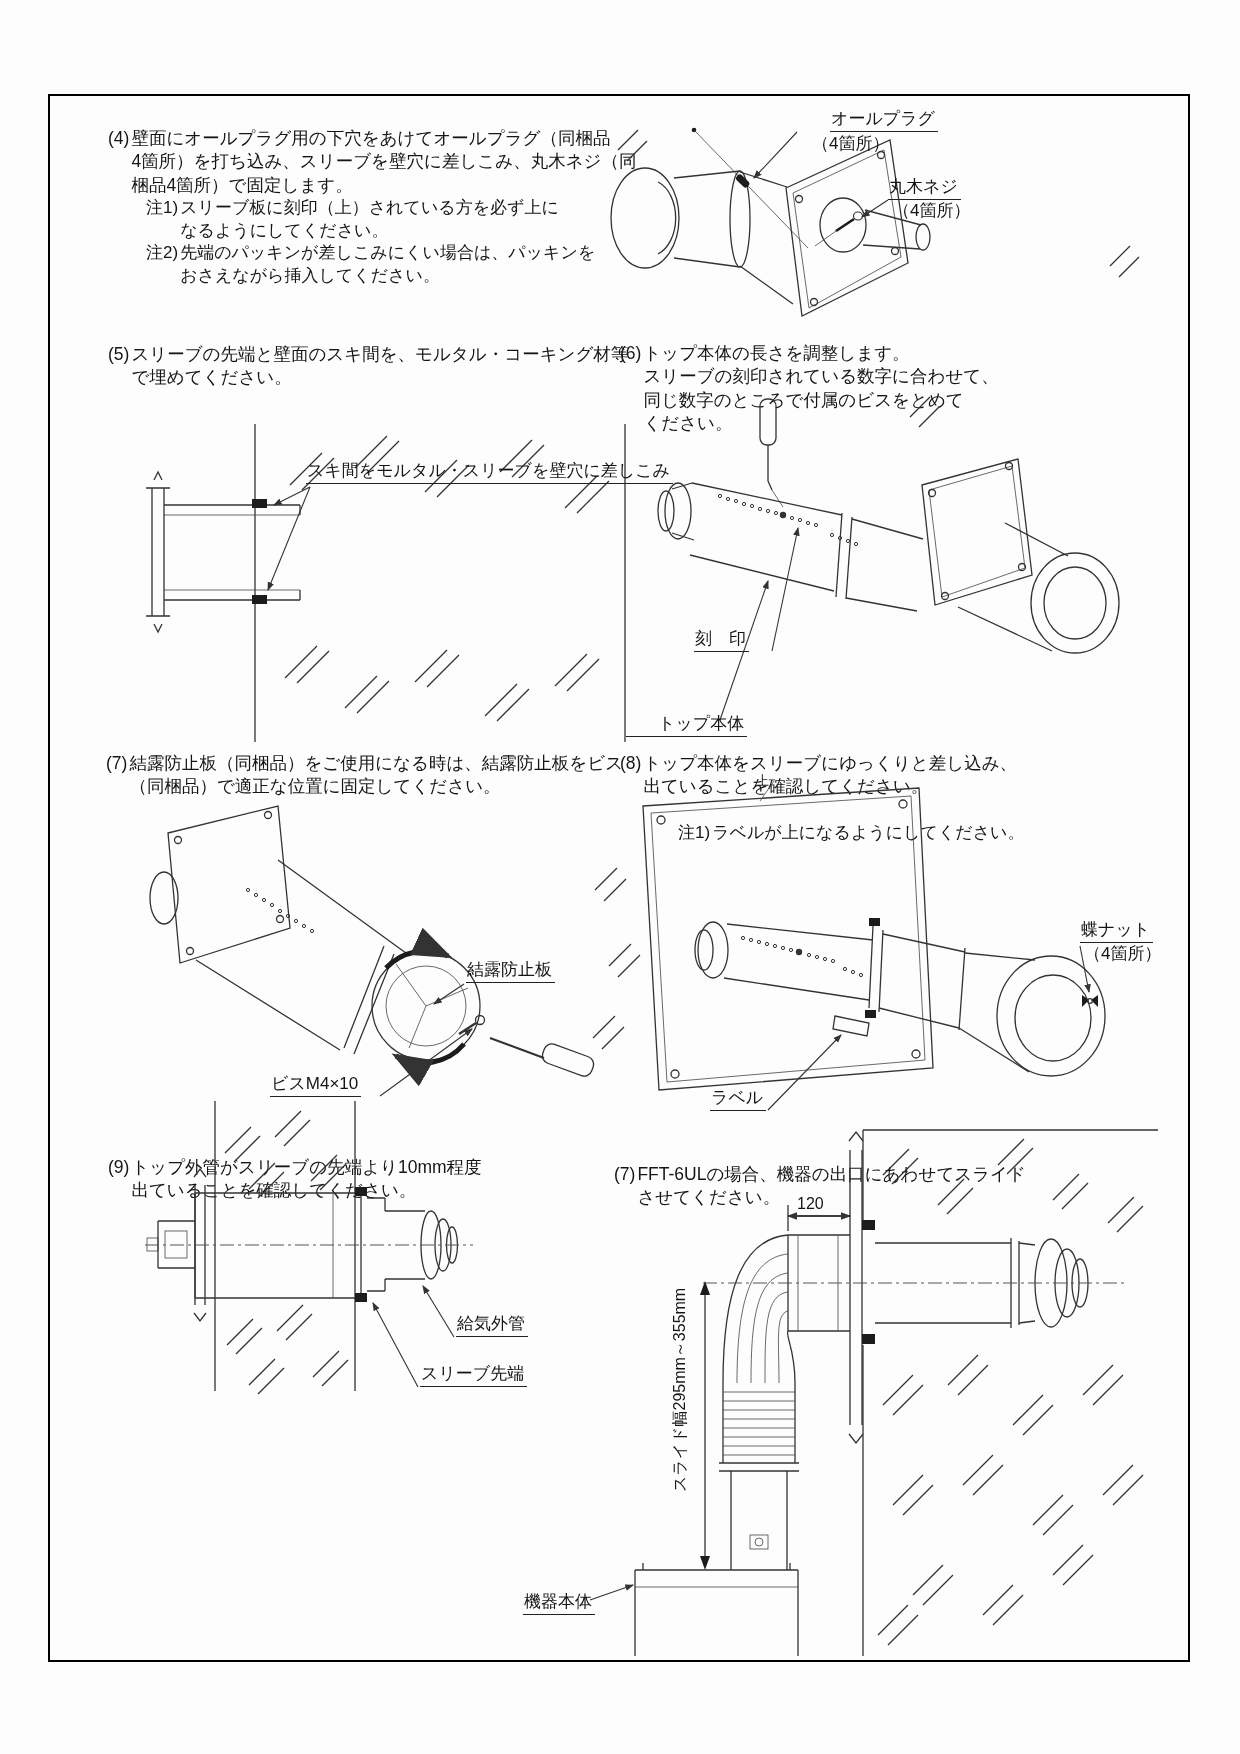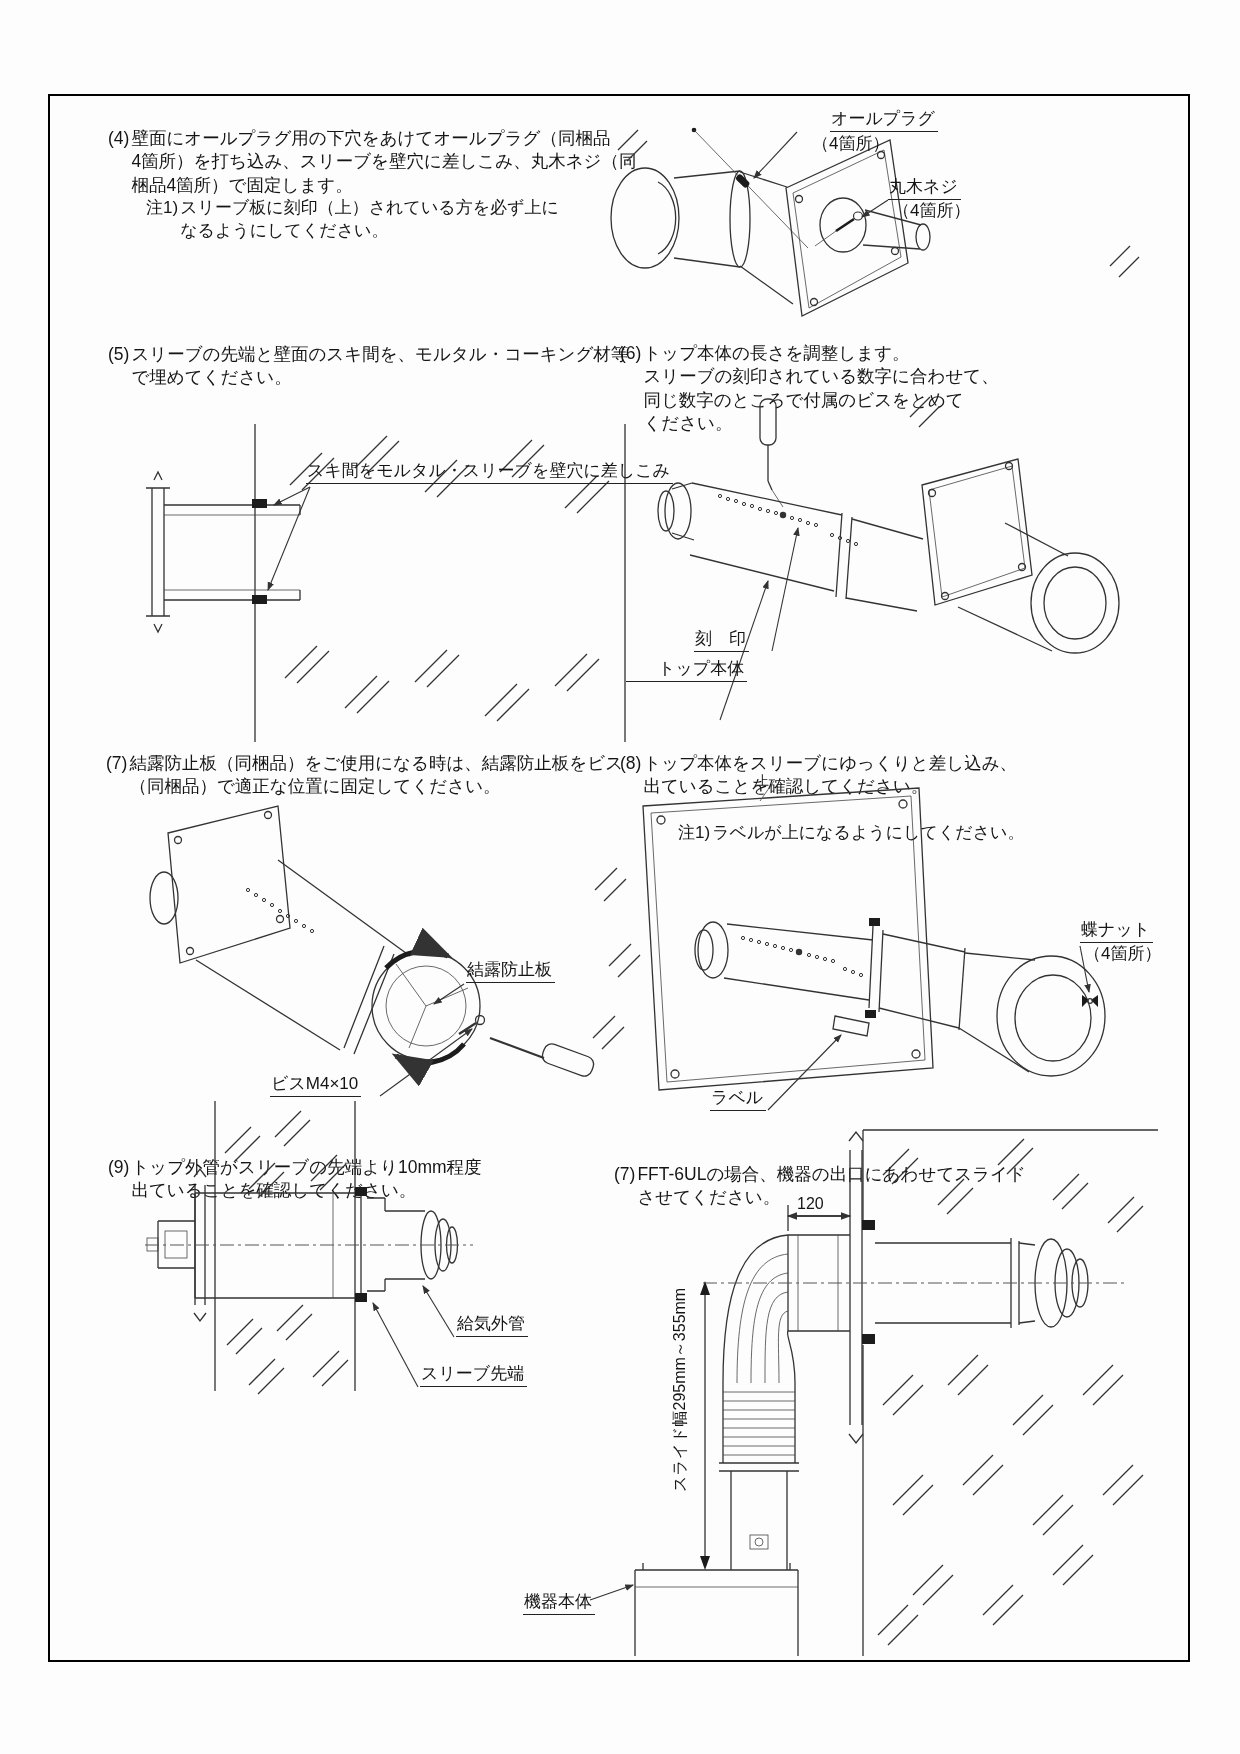--- a/index.html
+++ b/index.html
@@ -38,20 +38,25 @@
     <span class="num">(4)</span>
     <span class="body">壁面にオールプラグ用の下穴をあけてオールプラグ（同梱品
 4箇所）を打ち込み、スリーブを壁穴に差しこみ、丸木ネジ（同
 梱品4箇所）で固定します。</span>
   </div>
   <div class="step note" style="left:146px;top:197px;">
     <span class="num">注1)</span>
     <span class="body">スリーブ板に刻印（上）されている方を必ず上に
 なるようにしてください。</span>
   </div>
+  <div class="step note" style="left:146px;top:242px;">
+    <span class="num">注2)</span>
+    <span class="body">先端のパッキンが差しこみにくい場合は、パッキンを
+おさえながら挿入してください。</span>
+  </div>
 
   <div class="step" style="left:108px;top:343px;">
     <span class="num">(5)</span>
     <span class="body">スリーブの先端と壁面のスキ間を、モルタル・コーキング材等
 で埋めてください。</span>
   </div>
 
   <div class="step" style="left:620px;top:342px;">
     <span class="num">(6)</span>
     <span class="body">トップ本体の長さを調整します。
@@ -204,21 +209,21 @@
         <circle cx="196" cy="132" r="1.6" fill="none" stroke="#333"></circle>
       <circle cx="212" cy="142" r="1.6" fill="none" stroke="#333"></circle>
         <circle cx="220" cy="145" r="1.6" fill="none" stroke="#333"></circle>
       <circle cx="228" cy="148" r="1.6" fill="none" stroke="#333"></circle>
         <circle cx="236" cy="151" r="1.6" fill="none" stroke="#333"></circle>
     </g>
     <path class="ldr" d="M152,258 L178,135" marker-end="url(#aC)"></path>
     <path class="ldr" d="M100,327 L148,188" marker-end="url(#aC)"></path>
   </svg>
   <div class="callout" style="left:694px;top:629px;">刻　印</div>
-  <div class="callout" style="left:626px;top:659px;padding-left:32px;">トップ本体</div>
+  <div class="callout" style="left:626px;top:714px;padding-left:32px;">トップ本体</div>
 
   <svg style="left:128px;top:798px;" width="475" height="312" viewBox="0 0 475 312">
     <defs>
         <marker id="aD" markerWidth="9" markerHeight="8" refX="7" refY="3" orient="auto">
           <path d="M0,0 L8,3 L0,6 Z" fill="#333"></path>
         </marker>
       </defs>
     <g class="ln">
       <path d="M40,35 L150,8 L162,130 L52,165 Z"></path>
       <circle cx="50" cy="42" r="3.5"></circle>

